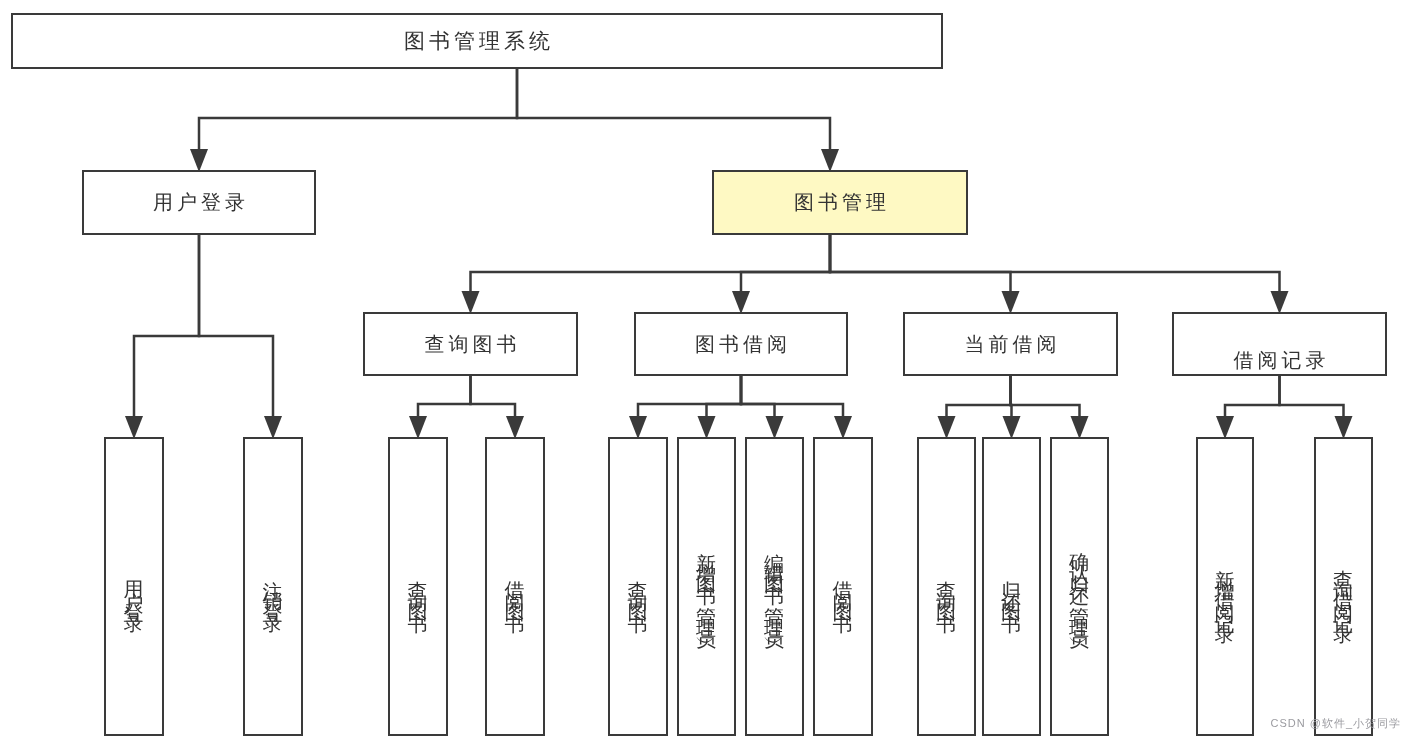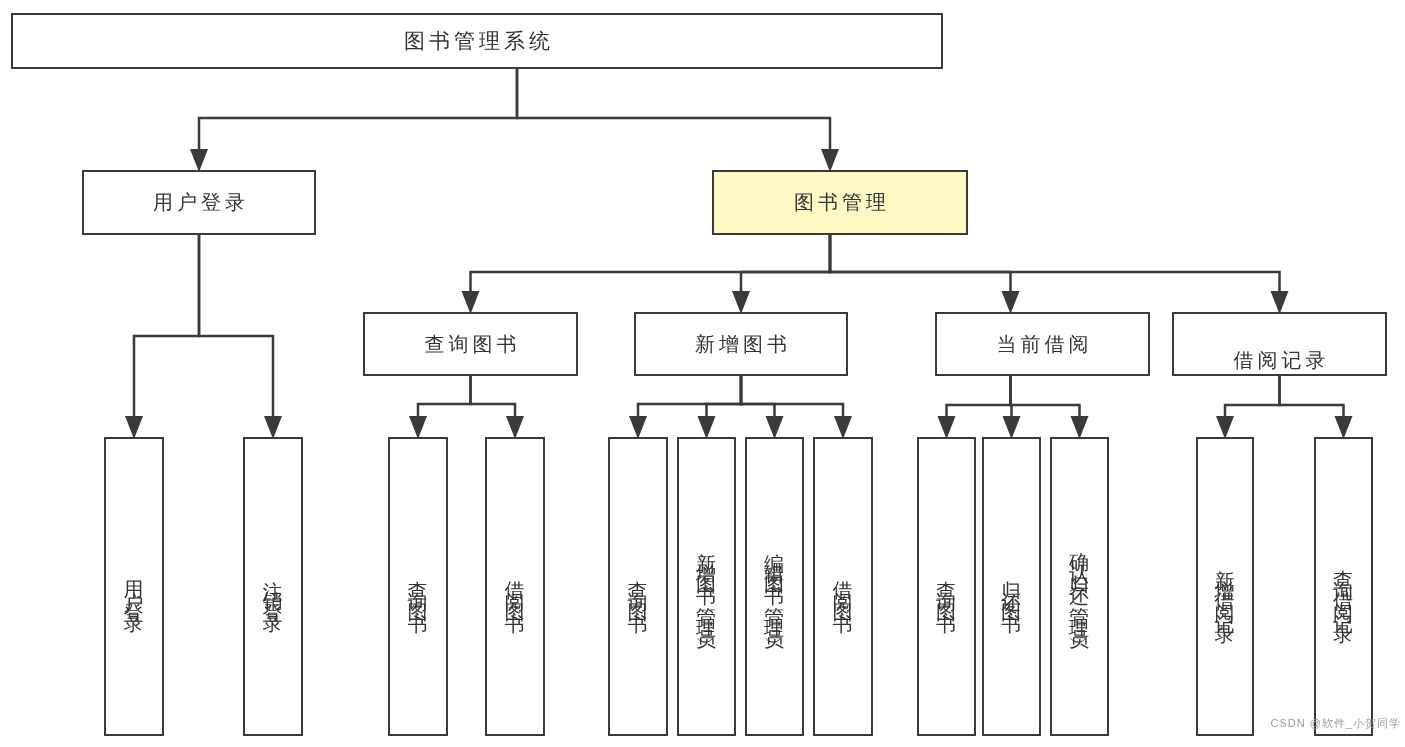--- a/index.html
+++ b/index.html
@@ -103,23 +103,23 @@
       <div class="node h" data-name="node-user-login" style="left: 82px; top: 170px; width: 234px; height: 65px; border-color: rgb(58, 58, 58); background: rgb(255, 255, 255); color: rgb(51, 51, 51);">
         <span class="lbl" data-name="node-label">用户登录</span>
       </div>
       <div class="node h" data-name="node-book-mgmt" style="left: 712px; top: 170px; width: 256px; height: 65px; border-color: rgb(58, 58, 58); background: #fef9c3; color: rgb(51, 51, 51);">
         <span class="lbl" data-name="node-label">图书管理</span>
       </div>
       <div class="node h" data-name="node-new-book-rec" style="left: 363px; top: 312px; width: 215px; height: 64px; border-color: rgb(58, 58, 58); background: rgb(255, 255, 255); color: rgb(51, 51, 51);">
         <span class="lbl" data-name="node-label">查询图书</span>
       </div>
       <div class="node h" data-name="node-book-borrow" style="left: 634px; top: 312px; width: 214px; height: 64px; border-color: rgb(58, 58, 58); background: rgb(255, 255, 255); color: rgb(51, 51, 51);">
-        <span class="lbl" data-name="node-label">新增图书</span>
+        <span class="lbl" data-name="node-label">图书借阅</span>
       </div>
-      <div class="node h" data-name="node-current-borrow" style="left: 903px; top: 312px; width: 215px; height: 64px; border-color: rgb(58, 58, 58); background: rgb(255, 255, 255); color: rgb(51, 51, 51); margin-left: 32px;">
+      <div class="node h" data-name="node-current-borrow" style="left: 903px; top: 312px; width: 215px; height: 64px; border-color: rgb(58, 58, 58); background: rgb(255, 255, 255); color: rgb(51, 51, 51);">
         <span class="lbl" data-name="node-label">当前借阅</span>
       </div>
       <div class="node h" data-name="node-borrow-records" style="left: 1172px; top: 312px; width: 215px; height: 64px; border-color: rgb(58, 58, 58); background: rgb(255, 255, 255); color: rgb(51, 51, 51); align-items: flex-end;">
         <span class="lbl" data-name="node-label">借阅记录</span>
       </div>
       <div class="node v" data-name="node-leaf-user-login" style="left: 104px; top: 437px; width: 60px; height: 299px; border-color: rgb(58, 58, 58); background: rgb(255, 255, 255); color: rgb(51, 51, 51);">
         <span class="lbl" data-name="node-label">用户登录</span>
       </div>
       <div class="node v" data-name="node-leaf-logout" style="left: 243px; top: 437px; width: 60px; height: 299px; border-color: rgb(58, 58, 58); background: rgb(255, 255, 255); color: rgb(51, 51, 51);">
         <span class="lbl" data-name="node-label">注销登录</span>

